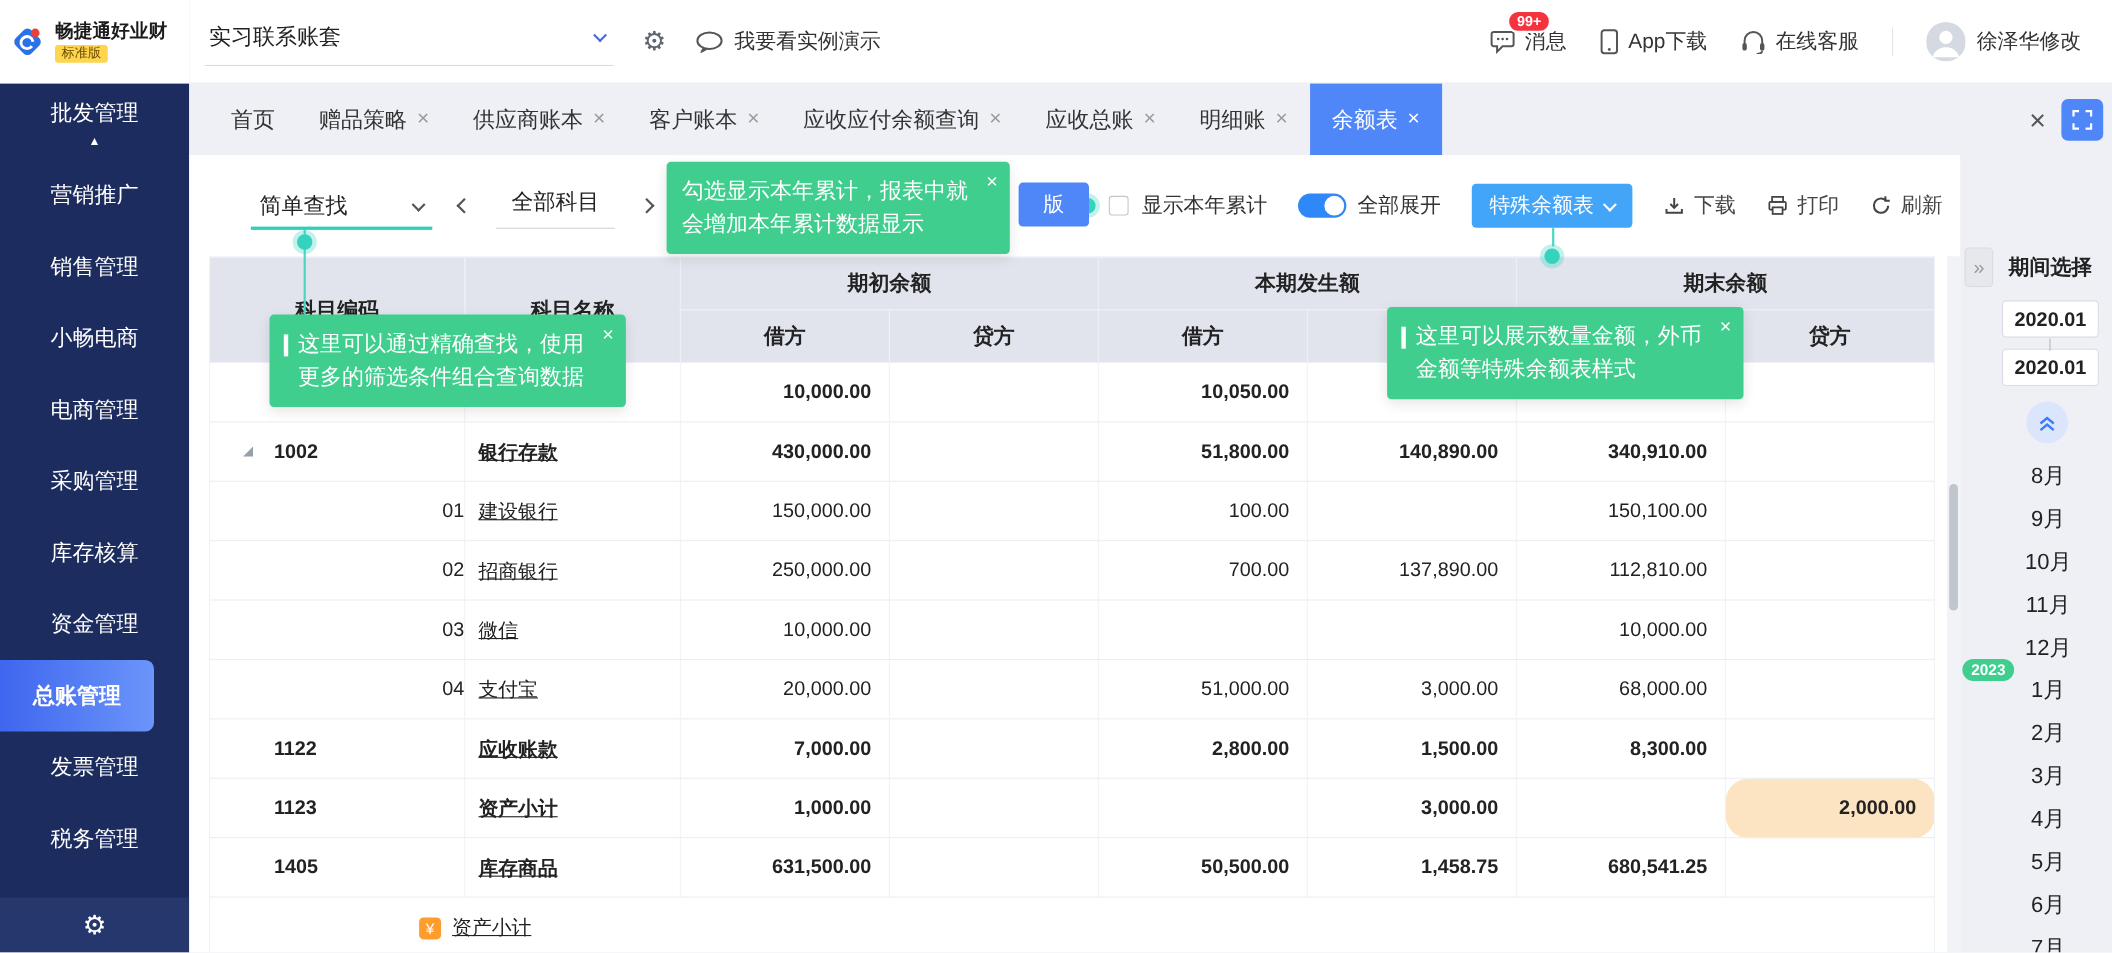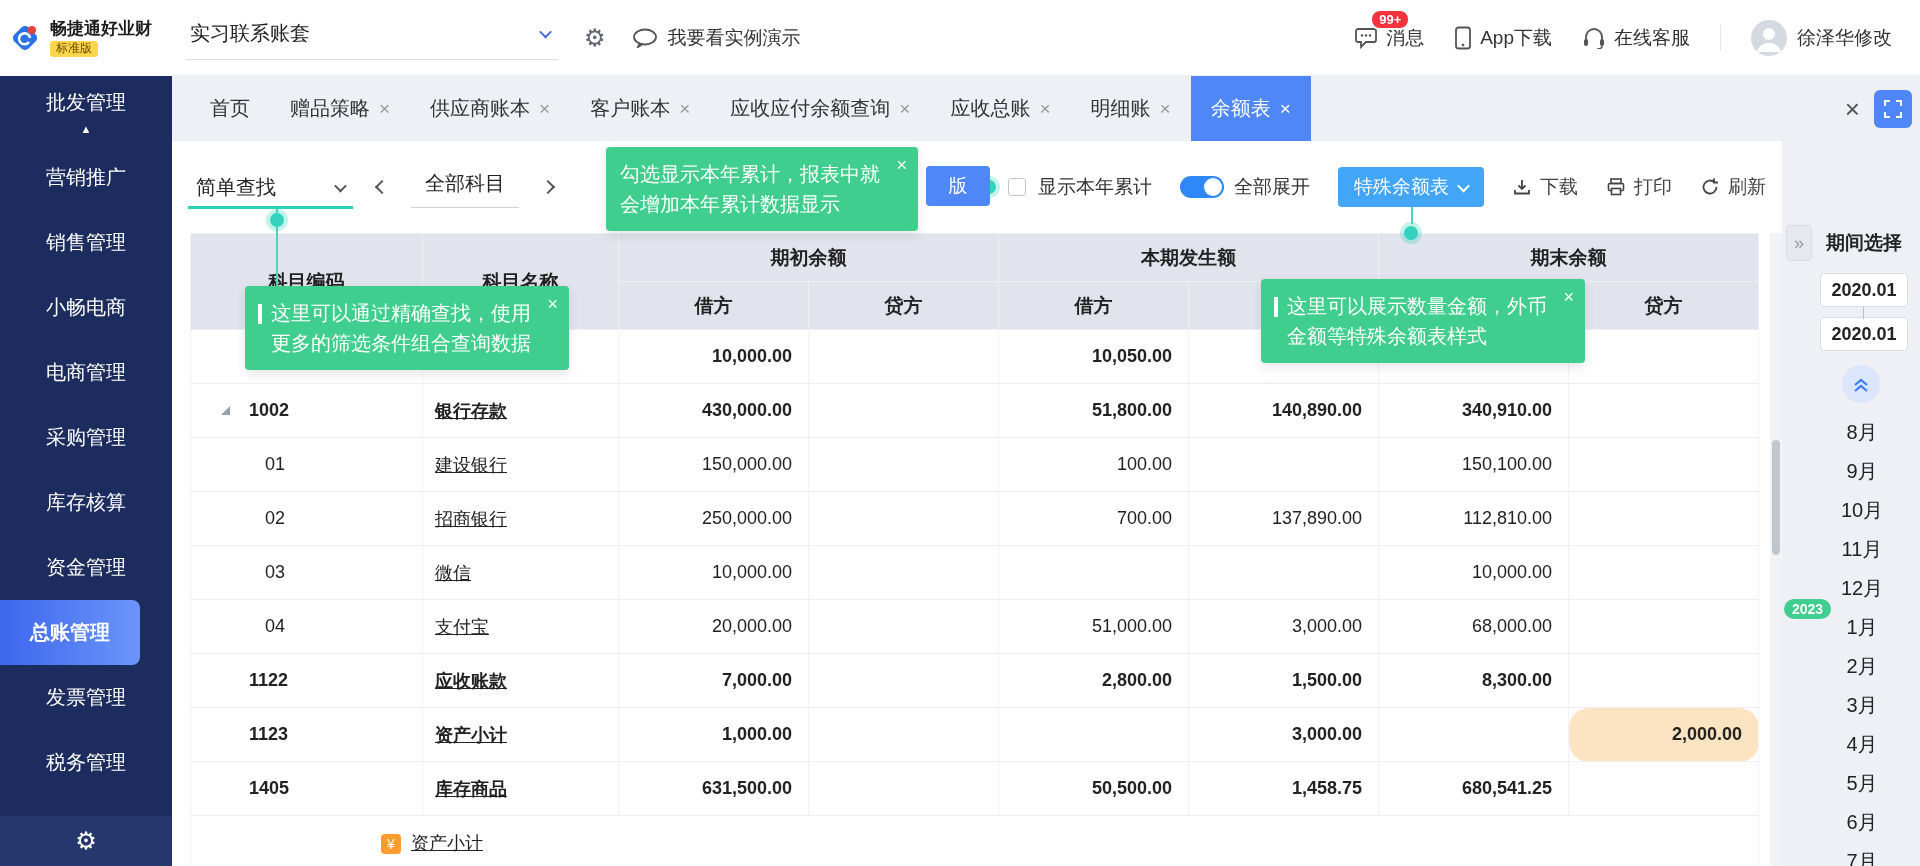--- a/index.html
+++ b/index.html
@@ -44,21 +44,21 @@
   .tab.active .tab-close{color:#fff;}
   .tab-actions{margin-left:auto;display:flex;align-items:center;gap:14px;padding-right:8px;}
   .close-all{font-size:26px;color:#555;cursor:pointer;line-height:1;}
   .fullscreen-btn{width:38px;height:38px;background:#4f86f8;border-radius:6px;display:flex;align-items:center;justify-content:center;cursor:pointer;}
 
   
   .workspace{flex:1;display:flex;min-height:0;}
   .panel{width:1610px;background:#fff;position:relative;overflow:hidden;flex-shrink:0;}
 
   
-  .toolbar{height:92px;display:flex;align-items:center;padding:12px 16px;}
+  .toolbar{height:92px;display:flex;align-items:center;padding:12px 16px;margin-left:40px;}
   .tb-left{display:flex;align-items:center;gap:24px;}
   .search-mode{position:relative;min-width:165px;height:44px;display:flex;align-items:center;justify-content:space-between;padding:0 8px;font-size:20px;color:#222;cursor:pointer;}
   .search-mode::after{content:"";position:absolute;left:0;bottom:0;width:100%;height:3px;background:#2fd0bb;}
   .subject-scope{font-size:20px;color:#222;padding:4px 14px 10px;border-bottom:1px solid #cfd3da;cursor:pointer;}
   .nav-caret{cursor:pointer;padding:4px;}
   .tb-right{margin-left:auto;display:flex;align-items:center;gap:28px;}
   .chk-group{display:flex;align-items:center;gap:12px;font-size:19px;color:#333;cursor:pointer;}
   .checkbox{width:18px;height:18px;border:1px solid #c2c6ce;border-radius:3px;background:#fff;}
   .toggle-group{display:flex;align-items:center;gap:10px;font-size:19px;color:#333;}
   .toggle{width:44px;height:22px;border-radius:11px;background:#2f88f7;position:relative;cursor:pointer;}
@@ -70,21 +70,21 @@
 
   .conn-dot{width:14px;height:14px;border-radius:50%;background:#35d3bd;box-shadow:0 0 0 4px rgba(53,211,189,.3);flex-shrink:0;}
 
   
   .balance-table{border-collapse:collapse;margin-left:18px;width:1568px;table-layout:fixed;font-size:18px;color:#222;}
   .balance-table thead th{background:#e1e4ec;font-weight:bold;font-size:19px;height:48px;border:1px solid #eef0f6;text-align:center;}
   .balance-table tbody td{height:54px;border-bottom:1px solid #edeef2;border-right:1px solid #f1f2f5;border-left:1px solid #f1f2f5;}
   .num{text-align:right;padding-right:16px;}
   tr.bold{font-weight:bold;}
   .code-cell{position:relative;padding-left:58px;text-align:left;}
-  .code-cell.sub{padding-left:74px;}
+  .code-cell.sub{padding-left:74px;text-align:right;}
   .name-cell{padding-left:12px;text-align:left;}
   .acct-link{color:#222;text-decoration:underline;cursor:pointer;}
   .expander{position:absolute;left:30px;top:50%;margin-top:-5px;width:0;height:0;border-left:9px solid transparent;border-bottom:9px solid #98a0ac;cursor:pointer;}
   .hl{background:#fce3c2;border-radius:20px;}
   .summary-cell{padding-left:190px;text-align:left;}
   .sum-icon{display:inline-flex;width:20px;height:20px;background:#ff9c2e;color:#fff;border-radius:4px;align-items:center;justify-content:center;font-size:14px;margin-right:10px;vertical-align:middle;}
 
   
   .v-scroll{position:absolute;top:92px;right:0;width:12px;bottom:0;background:#f2f3f6;}
   .v-thumb{position:absolute;top:207px;left:2px;width:8px;height:115px;background:#c1c5ce;border-radius:4px;cursor:pointer;}

